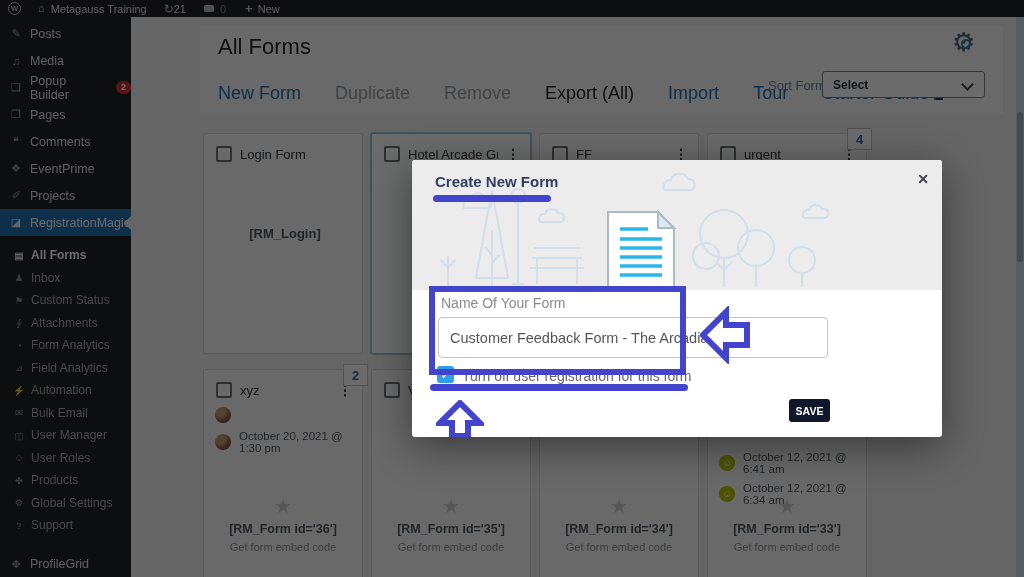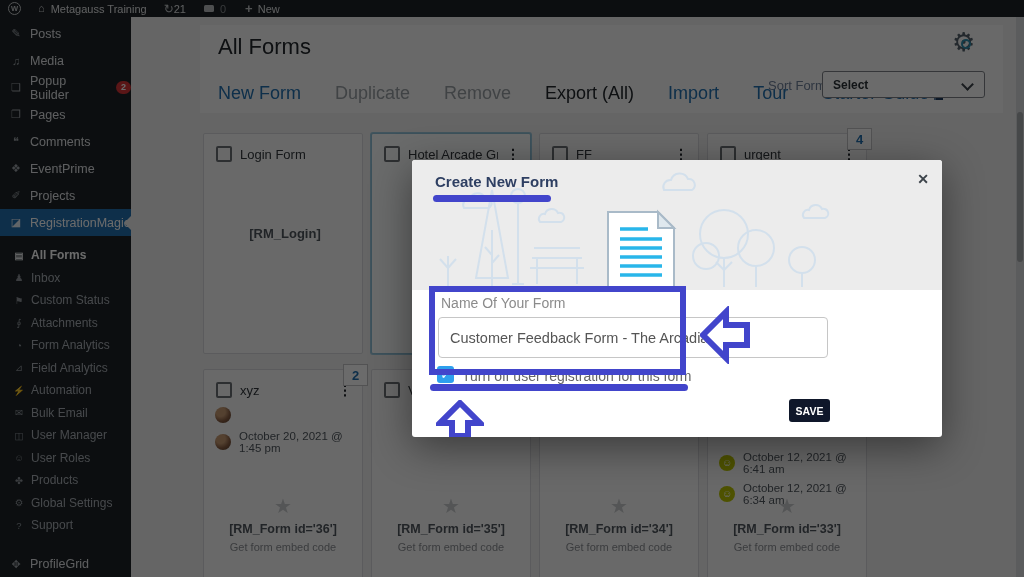--- a/index.html
+++ b/index.html
@@ -268,21 +268,21 @@
       <span class="cb"></span>
       <span class="card-title">xyz</span>
       <span class="kebab">⋮</span>
     </div>
     <div class="entries">
       <div class="entry">
         <span class="avatar photo"></span>
       </div>
       <div class="entry">
         <span class="avatar photo"></span>
-        <span>October 20, 2021 @ 1:45 pm</span>
+        <span>October 20, 2021 @ 1:30 pm</span>
       </div>
     </div>
     <div class="star-row">★</div>
     <div class="shortcode">[RM_Form id='36']</div>
     <div class="embed">Get form embed code</div>
   </div>
 
   <div class="card r2 c2">
     <div class="card-head">
       <span class="cb"></span>

